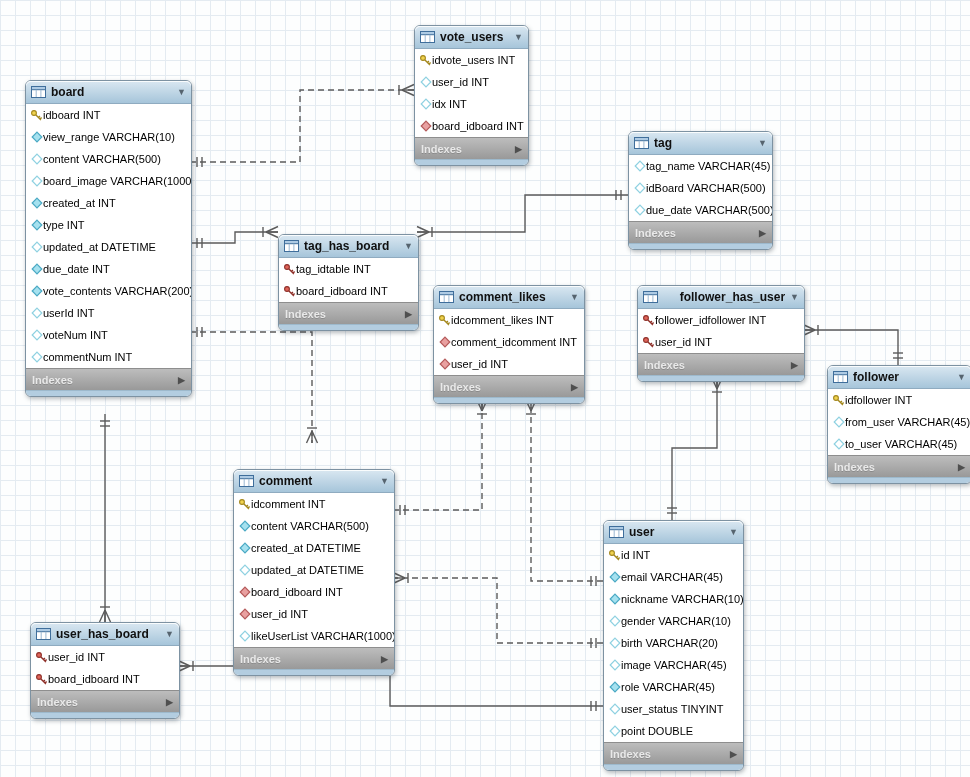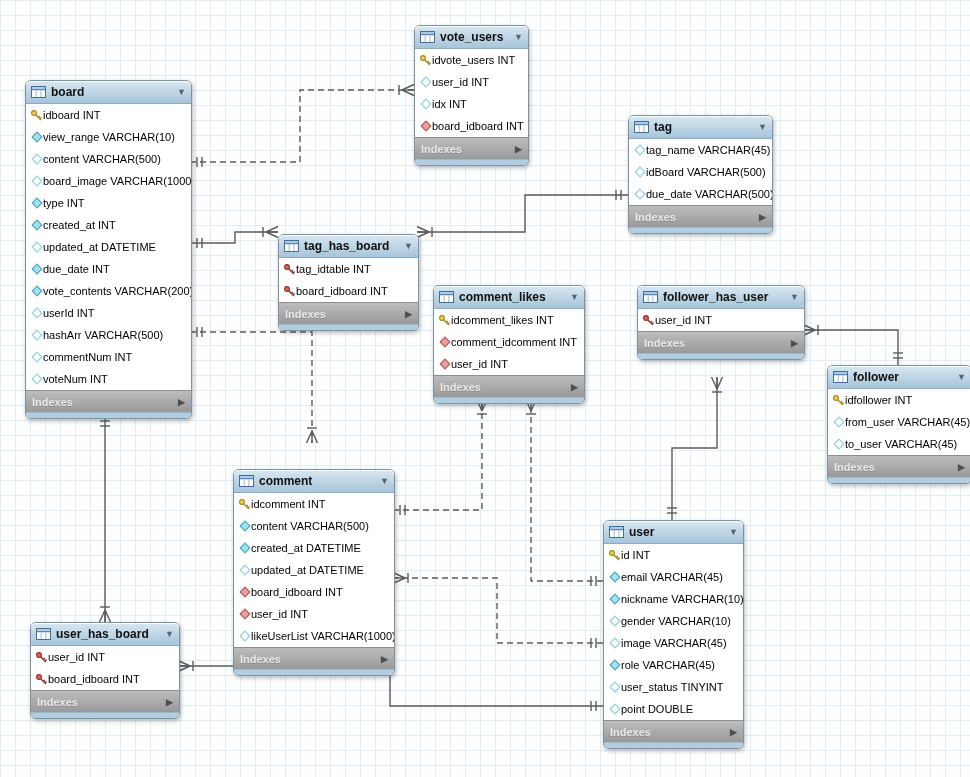--- a/index.html
+++ b/index.html
@@ -190,33 +190,33 @@
             </svg>
           </span>
           <span>board_image VARCHAR(1000)</span>
         </div>
         <div class="row">
           <span class="ic">
             <svg width="12" height="12" viewBox="0 0 12 12">
               <polygon points="6,1.2 10.8,6 6,10.8 1.2,6" fill="#a5e1ef" stroke="#4aa9c4" stroke-width="1.2"></polygon>
             </svg>
           </span>
+          <span>created_at INT</span>
+        </div>
+        <div class="row">
+          <span class="ic">
+            <svg width="12" height="12" viewBox="0 0 12 12">
+              <polygon points="6,1.2 10.8,6 6,10.8 1.2,6" fill="#a5e1ef" stroke="#4aa9c4" stroke-width="1.2"></polygon>
+            </svg>
+          </span>
           <span>type INT</span>
         </div>
         <div class="row">
           <span class="ic">
             <svg width="12" height="12" viewBox="0 0 12 12">
-              <polygon points="6,1.2 10.8,6 6,10.8 1.2,6" fill="#a5e1ef" stroke="#4aa9c4" stroke-width="1.2"></polygon>
-            </svg>
-          </span>
-          <span>created_at INT</span>
-        </div>
-        <div class="row">
-          <span class="ic">
-            <svg width="12" height="12" viewBox="0 0 12 12">
               <polygon points="6,1.2 10.8,6 6,10.8 1.2,6" fill="#ffffff" stroke="#8ed1e1" stroke-width="1.2"></polygon>
             </svg>
           </span>
           <span>updated_at DATETIME</span>
         </div>
         <div class="row">
           <span class="ic">
             <svg width="12" height="12" viewBox="0 0 12 12">
               <polygon points="6,1.2 10.8,6 6,10.8 1.2,6" fill="#a5e1ef" stroke="#4aa9c4" stroke-width="1.2"></polygon>
             </svg>
@@ -238,37 +238,29 @@
             </svg>
           </span>
           <span>userId INT</span>
         </div>
         <div class="row">
           <span class="ic">
             <svg width="12" height="12" viewBox="0 0 12 12">
               <polygon points="6,1.2 10.8,6 6,10.8 1.2,6" fill="#ffffff" stroke="#8ed1e1" stroke-width="1.2"></polygon>
             </svg>
           </span>
-          <span>hashArr VARCHAR(500)</span>
+          <span>voteNum INT</span>
         </div>
         <div class="row">
           <span class="ic">
             <svg width="12" height="12" viewBox="0 0 12 12">
               <polygon points="6,1.2 10.8,6 6,10.8 1.2,6" fill="#ffffff" stroke="#8ed1e1" stroke-width="1.2"></polygon>
             </svg>
           </span>
           <span>commentNum INT</span>
-        </div>
-        <div class="row">
-          <span class="ic">
-            <svg width="12" height="12" viewBox="0 0 12 12">
-              <polygon points="6,1.2 10.8,6 6,10.8 1.2,6" fill="#ffffff" stroke="#8ed1e1" stroke-width="1.2"></polygon>
-            </svg>
-          </span>
-          <span>voteNum INT</span>
         </div>
       </div>
       <div class="idx">
         <span>Indexes</span>
         <span class="iarrow">▶</span>
       </div>
       <div class="strip"></div>
     </div>
     <div class="tbl" style="left: 414px; top: 25px; width: 113px;">
       <div class="thead">
@@ -317,21 +309,21 @@
           </span>
           <span>board_idboard INT</span>
         </div>
       </div>
       <div class="idx">
         <span>Indexes</span>
         <span class="iarrow">▶</span>
       </div>
       <div class="strip"></div>
     </div>
-    <div class="tbl" style="left: 628px; top: 115px; width: 143px;">
+    <div class="tbl" style="left: 628px; top: 131px; width: 143px;">
       <div class="thead">
         <span class="ticon">
           <svg width="15" height="12" viewBox="0 0 15 12">
             <rect x="0.5" y="0.5" width="14" height="11" fill="#ffffff" stroke="#3f6e9b"></rect>
             <rect x="0.5" y="0.5" width="14" height="3.2" fill="#aecbe4" stroke="#3f6e9b"></rect>
             <line x1="5.2" y1="3.8" x2="5.2" y2="11" stroke="#9cb8d2"></line>
             <line x1="9.9" y1="3.8" x2="9.9" y2="11" stroke="#9cb8d2"></line>
           </svg>
         </span>
         <span class="title">tag</span>
@@ -447,41 +439,50 @@
           </span>
           <span>user_id INT</span>
         </div>
       </div>
       <div class="idx">
         <span>Indexes</span>
         <span class="iarrow">▶</span>
       </div>
       <div class="strip"></div>
     </div>
-    <div class="tbl" style="left: 637px; top: 285px; width: 166px;">
+    <div class="tbl" style="left: 637px; top: 285px; width: 166px; text-align: right;">
       <div class="thead">
         <span class="ticon">
           <svg width="15" height="12" viewBox="0 0 15 12">
             <rect x="0.5" y="0.5" width="14" height="11" fill="#ffffff" stroke="#3f6e9b"></rect>
             <rect x="0.5" y="0.5" width="14" height="3.2" fill="#aecbe4" stroke="#3f6e9b"></rect>
             <line x1="5.2" y1="3.8" x2="5.2" y2="11" stroke="#9cb8d2"></line>
             <line x1="9.9" y1="3.8" x2="9.9" y2="11" stroke="#9cb8d2"></line>
           </svg>
         </span>
         <span class="title">follower_has_user</span>
         <span class="carrow">▼</span>
       </div>
       <div class="rows">
         <div class="row">
           <span class="ic">
             <svg width="13" height="13" viewBox="0 0 13 13">
               <circle cx="4" cy="4" r="2.4" fill="#e0655a" stroke="#8e2f28" stroke-width="1.1"></circle>
               <path d="M5.7 5.7 L11 11 M8.4 8.4 L9.9 6.9 M10.1 10.1 L11.6 8.6" stroke="#8e2f28" stroke-width="1.4" fill="none"></path>
             </svg>
           </span>
+          <span>follower_idfollower INT</span>
+        </div>
+        <div class="row">
+          <span class="ic">
+            <svg width="13" height="13" viewBox="0 0 13 13">
+              <circle cx="4" cy="4" r="2.4" fill="#e0655a" stroke="#8e2f28" stroke-width="1.1"></circle>
+              <path d="M5.7 5.7 L11 11 M8.4 8.4 L9.9 6.9 M10.1 10.1 L11.6 8.6" stroke="#8e2f28" stroke-width="1.4" fill="none"></path>
+            </svg>
+          </span>
           <span>user_id INT</span>
         </div>
       </div>
       <div class="idx">
         <span>Indexes</span>
         <span class="iarrow">▶</span>
       </div>
       <div class="strip"></div>
     </div>
     <div class="tbl" style="left: 827px; top: 365px; width: 143px;">
@@ -647,20 +648,28 @@
           </span>
           <span>nickname VARCHAR(10)</span>
         </div>
         <div class="row">
           <span class="ic">
             <svg width="12" height="12" viewBox="0 0 12 12">
               <polygon points="6,1.2 10.8,6 6,10.8 1.2,6" fill="#ffffff" stroke="#8ed1e1" stroke-width="1.2"></polygon>
             </svg>
           </span>
           <span>gender VARCHAR(10)</span>
+        </div>
+        <div class="row">
+          <span class="ic">
+            <svg width="12" height="12" viewBox="0 0 12 12">
+              <polygon points="6,1.2 10.8,6 6,10.8 1.2,6" fill="#ffffff" stroke="#8ed1e1" stroke-width="1.2"></polygon>
+            </svg>
+          </span>
+          <span>birth VARCHAR(20)</span>
         </div>
         <div class="row">
           <span class="ic">
             <svg width="12" height="12" viewBox="0 0 12 12">
               <polygon points="6,1.2 10.8,6 6,10.8 1.2,6" fill="#ffffff" stroke="#8ed1e1" stroke-width="1.2"></polygon>
             </svg>
           </span>
           <span>image VARCHAR(45)</span>
         </div>
         <div class="row">

